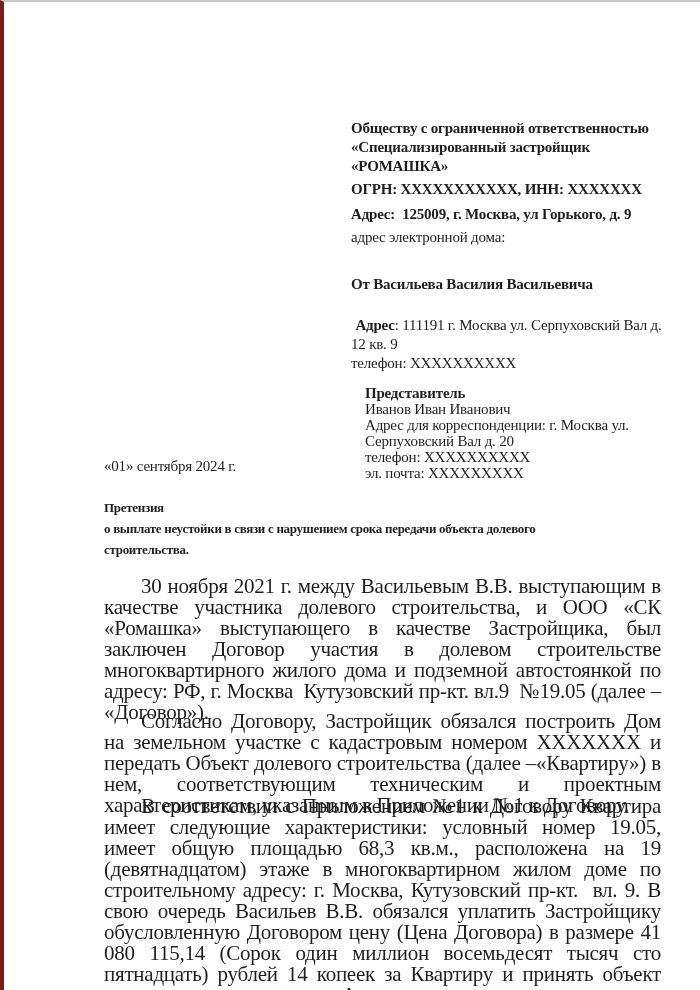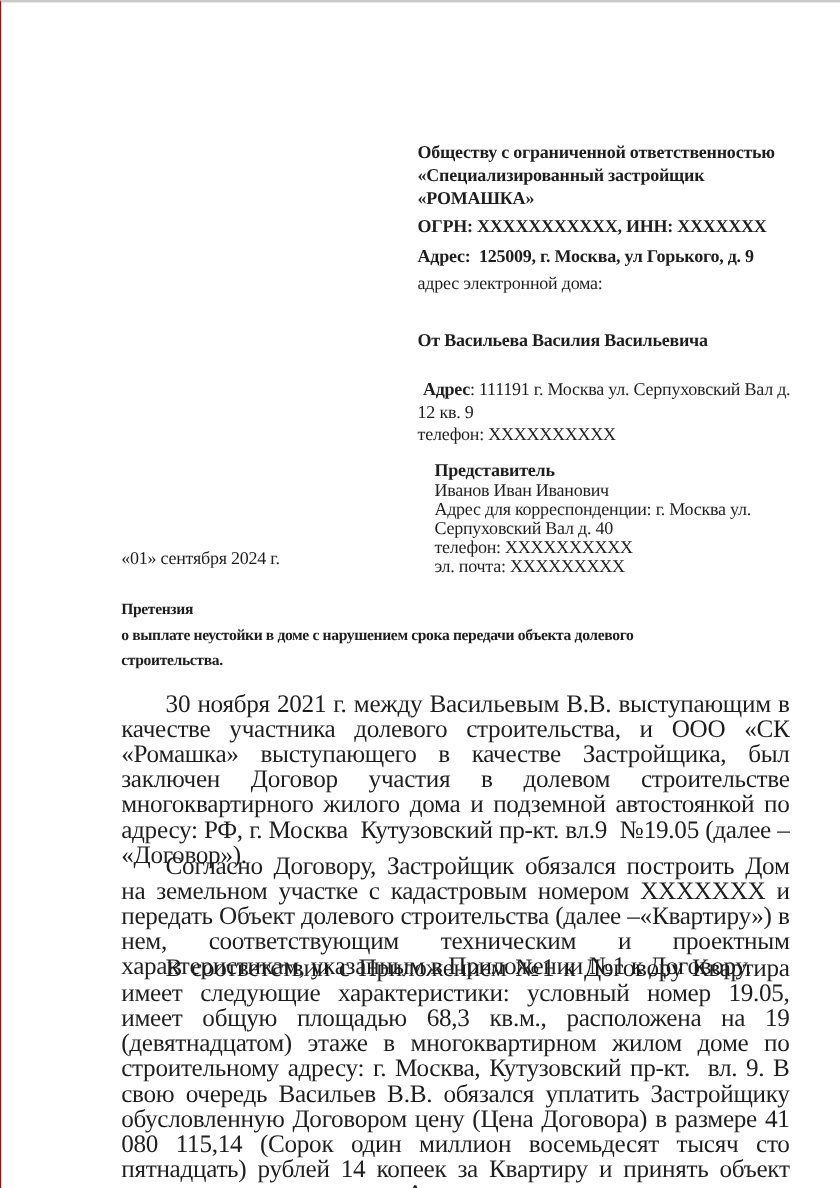--- a/index.html
+++ b/index.html
@@ -7,21 +7,21 @@
     width: 700px; height: 990px;
     background: #f4f4f4;
     font-family: "Liberation Serif", "DejaVu Serif", serif;
   }
   .doc {
     position: relative;
     width: 700px; height: 990px;
     background: #ffffff;
     color: #1e1e1e;
     border-top: 2px solid #c9c9c9;
-    border-left: 1px solid #7f1d1d;
+    border-left: 4px solid #7f1d1d;
     box-sizing: border-box;
     overflow: hidden;
   }
   .block { position: absolute; font-size: 15px; letter-spacing: -0.2px; }
   .b { font-weight: bold; }
   .pre { white-space: pre-wrap; }
 
   
   .recipient { left: 347px; top: 117px; width: 315px; line-height: 19px; }
   .recipient .ogrn  { margin-top: 4px; }
@@ -71,30 +71,30 @@
     <div class="b">От Васильева Василия Васильевича</div>
     <div class="addr pre"><span class="b">Адрес</span><span>: 111191 г. Москва ул. Серпуховский Вал д.</span></div>
     <div>12 кв. 9</div>
     <div style="margin-top:0px">телефон: XXXXXXXXXX</div>
   </div>
 
   <div class="block rep">
     <div class="b">Представитель</div>
     <div>Иванов Иван Иванович</div>
     <div>Адрес для корреспонденции: г. Москва ул.</div>
-    <div>Серпуховский Вал д. 40</div>
+    <div>Серпуховский Вал д. 20</div>
     <div>телефон: XXXXXXXXXX</div>
     <div>эл. почта: XXXXXXXXX</div>
   </div>
 
   <div class="block date">«01» сентября 2024 г.</div>
 
   <div class="block title">
     <div>Претензия</div>
-    <div>о выплате неустойки в доме с нарушением срока передачи объекта долевого</div>
+    <div>о выплате неустойки в связи с нарушением срока передачи объекта долевого</div>
     <div>строительства.</div>
   </div>
 
   <div class="block para p1">30 ноября 2021 г. между Васильевым В.В. выступающим в качестве участника долевого строительства, и ООО «СК «Ромашка» выступающего в качестве Застройщика, был заключен Договор участия в долевом строительстве многоквартирного жилого дома и подземной автостоянкой по адресу: РФ, г. Москва  Кутузовский пр-кт. вл.9  №19.05 (далее – «Договор»).</div>
   <div class="block para p2">Согласно Договору, Застройщик обязался построить Дом на земельном участке с кадастровым номером XXXXXXX и передать Объект долевого строительства (далее –«Квартиру») в нем, соответствующим техническим и проектным характеристикам, указанным в Приложении №1 к Договору.</div>
   <div class="block para p3">В соответствии с Приложением №1 к Договору Квартира имеет следующие характеристики: условный номер 19.05, имеет общую площадью 68,3 кв.м., расположена на 19 (девятнадцатом) этаже в многоквартирном жилом доме по строительному адресу: г. Москва, Кутузовский пр-кт.  вл. 9. В свою очередь Васильев В.В. обязался уплатить Застройщику обусловленную Договором цену (Цена Договора) в размере 41 080 115,14 (Сорок один миллион восемьдесят тысяч сто пятнадцать) рублей 14 копеек за Квартиру и принять объект долевого строительства по Акту приема-передачи.</div>
 
 </div>
 
 </body></html>

